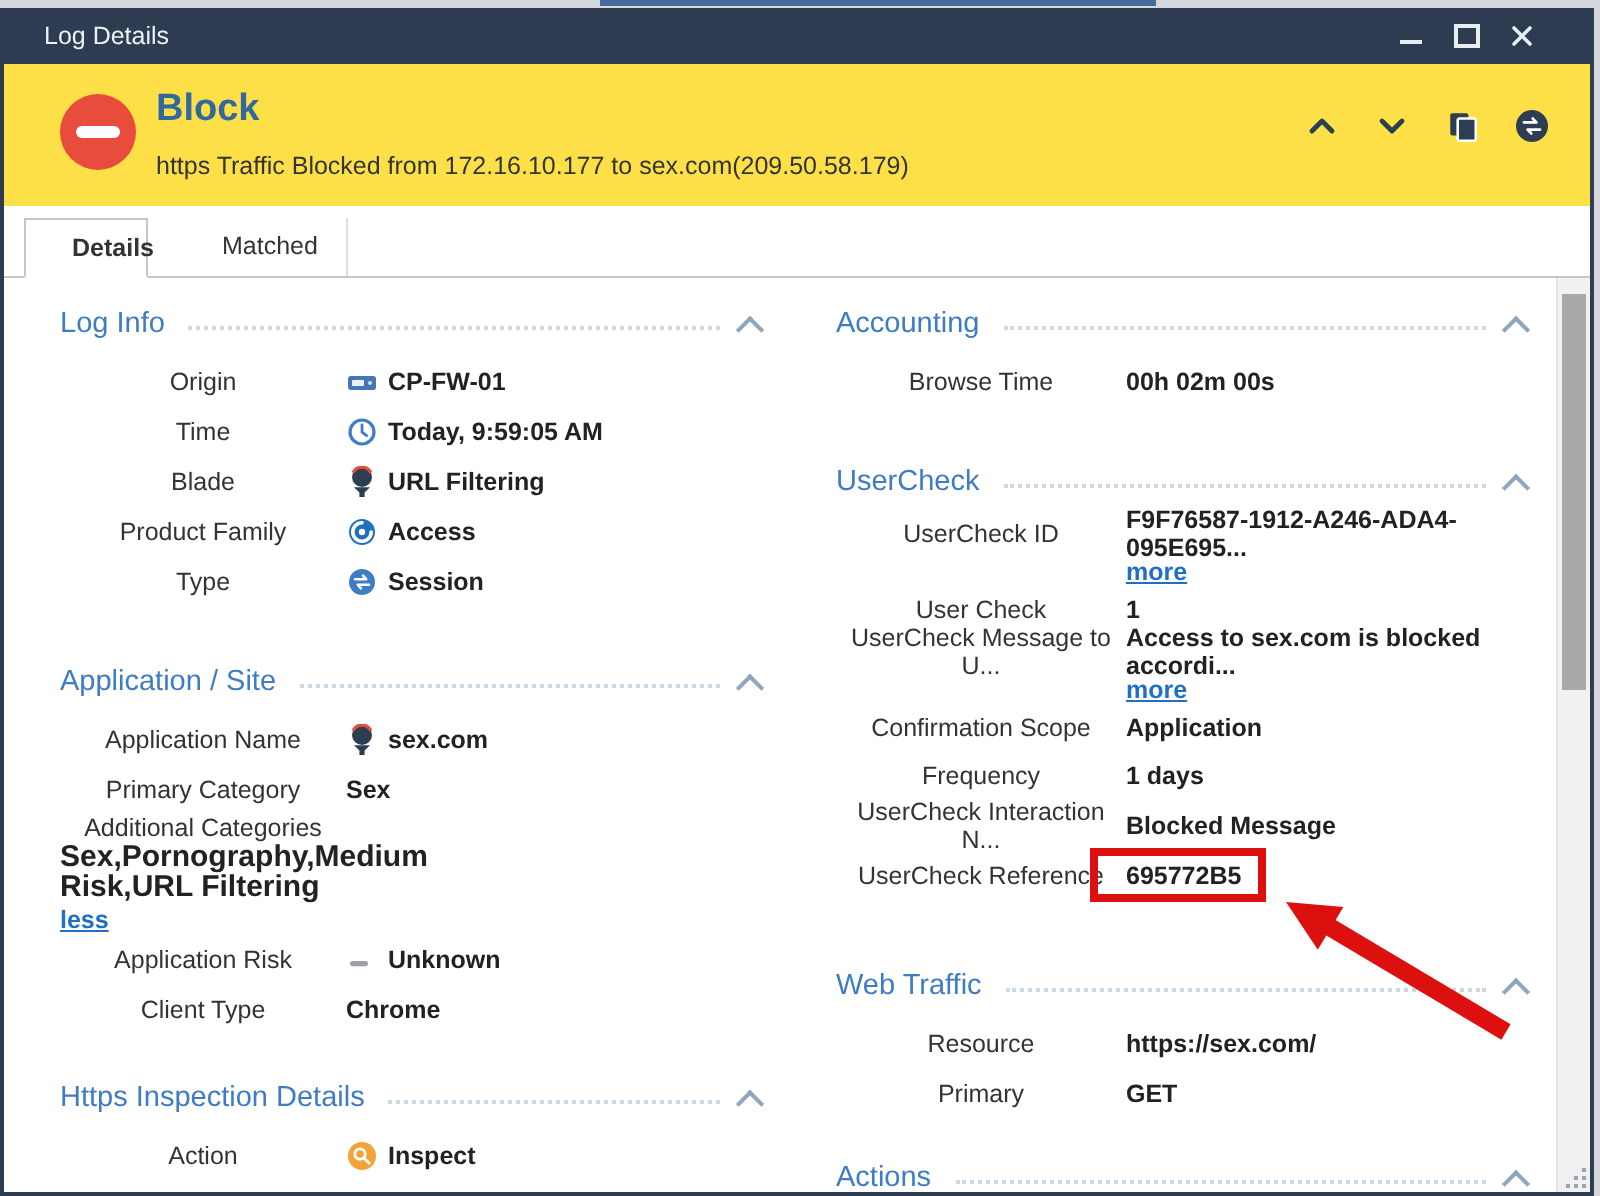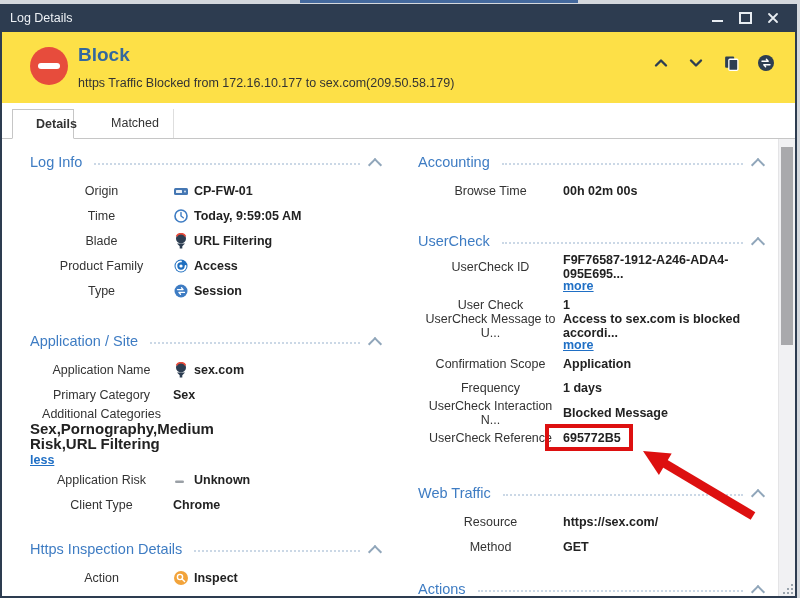--- a/index.html
+++ b/index.html
@@ -5,21 +5,21 @@
   * { margin:0; padding:0; box-sizing:content-box; }
   html,body { width:800px; height:598px; }
   body { position:relative; overflow:hidden; background:#d4d8dd; font-family:"Liberation Sans", sans-serif; }
   .topstrip-accent { position:absolute; left:300px; top:0; width:278px; height:3px; background:#44699d; }
 
   .win { position:absolute; left:0; top:4px; width:797px; height:594px; background:#ffffff; overflow:hidden;
          box-shadow: inset 2px 0 0 #2d3c50, inset -2px 0 0 #2d3c50, inset 0 -2px 0 #2d3c50; }
 
   
   .titlebar { position:absolute; left:0; top:0; width:100%; height:28px; background:#2d3c50; color:#edf1f5;
-              display:flex; align-items:center; padding:0 10px; box-sizing:border-box; font-size:12.5px; }
+              display:flex; align-items:center; padding:0 22px; box-sizing:border-box; font-size:12.5px; }
   .winbtns { margin-left:auto; display:flex; gap:12px; align-items:center; margin-right:6px; }
   .wbtn { width:16px; height:16px; display:flex; align-items:center; justify-content:center; cursor:default; }
   .glyph-min { width:11px; height:2px; background:#e8edf2; margin-top:6px; }
   .glyph-max { width:9px; height:8px; border:2px solid #e8edf2; }
 
   
   .hdr { position:absolute; top:28px; left:2px; right:2px; height:71px; background:#fde047; border-bottom:5px solid #ec4899; }
   .block-badge { position:absolute; left:28px; top:15px; width:38px; height:38px; border-radius:50%; background:#e74c3c; }
   .block-badge::after { content:""; position:absolute; left:8px; top:16px; width:22px; height:6px; border-radius:3px; background:#fff; }
   .hdr-title { position:absolute; left:76px; top:12px; font-size:19px; font-weight:600; color:#33689e; }
@@ -363,21 +363,21 @@
       <span class="leader"></span>
       <span class="chev"></span>
     </div>
     <div class="row">
       <span class="lbl">Resource</span>
       <span class="val">
           <span>https://sex.com/</span>
         </span>
     </div>
     <div class="row">
-      <span class="lbl">Method</span>
+      <span class="lbl">Primary</span>
       <span class="val">
           <span>GET</span>
         </span>
     </div>
 
     <div class="sec gap-sec-act">
       <span class="sec-title">Actions</span>
       <span class="leader"></span>
       <span class="chev"></span>
     </div>

